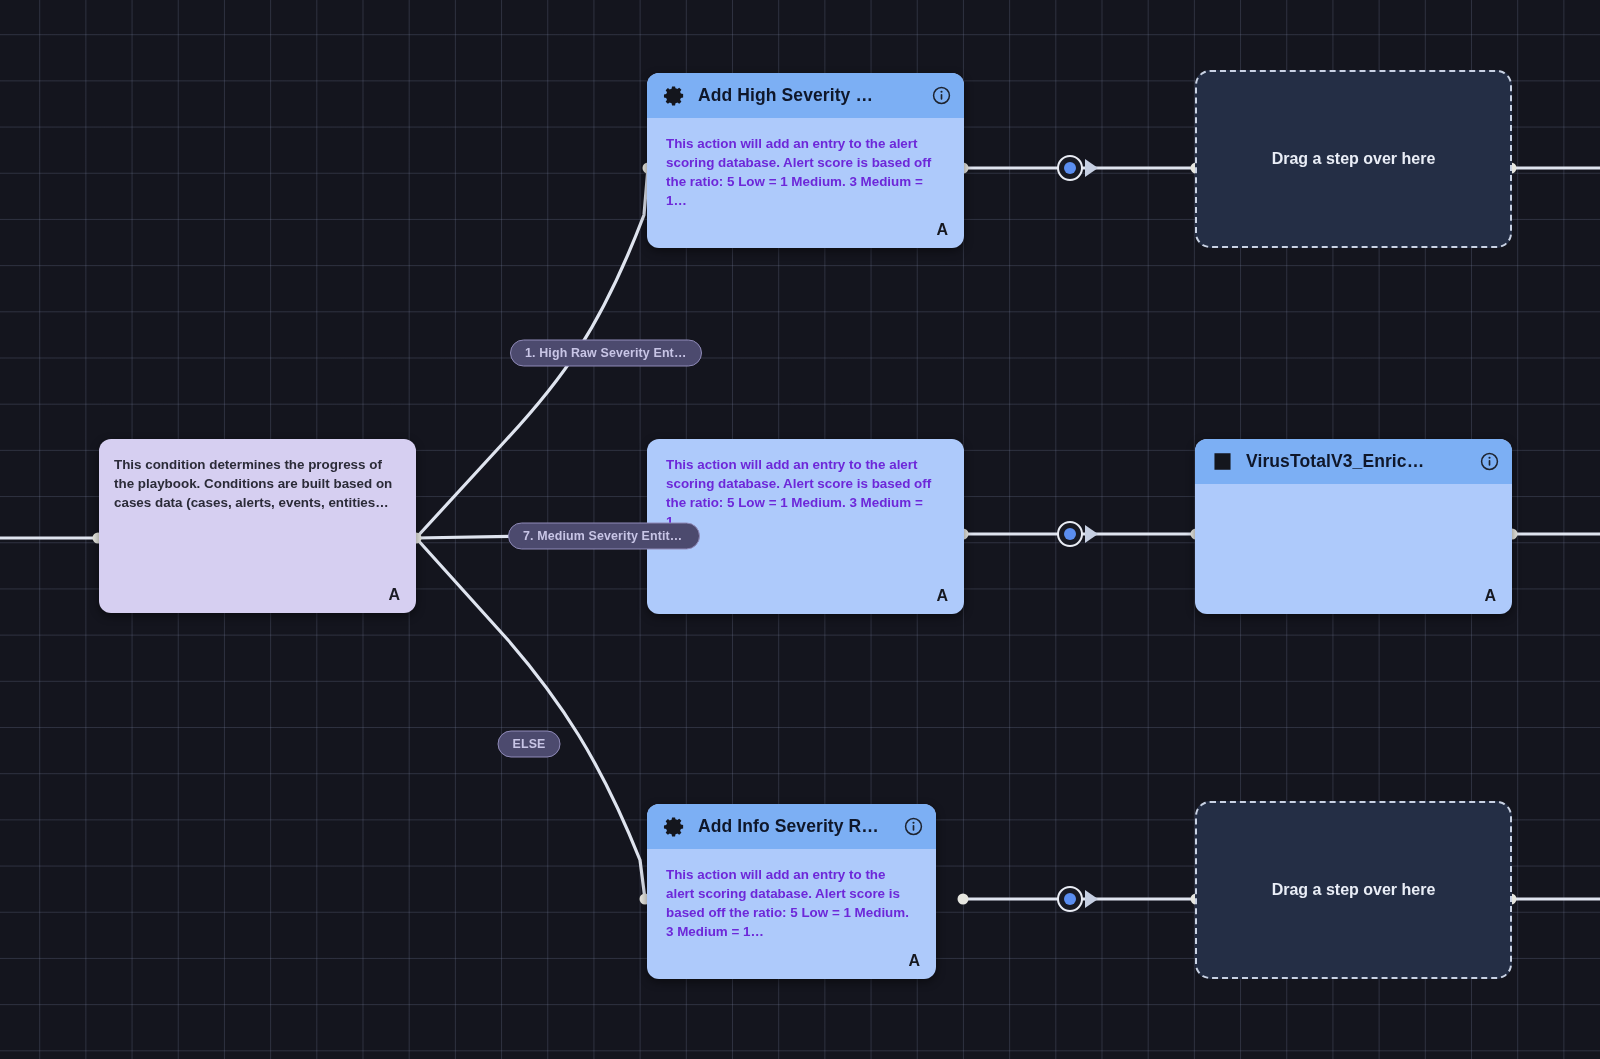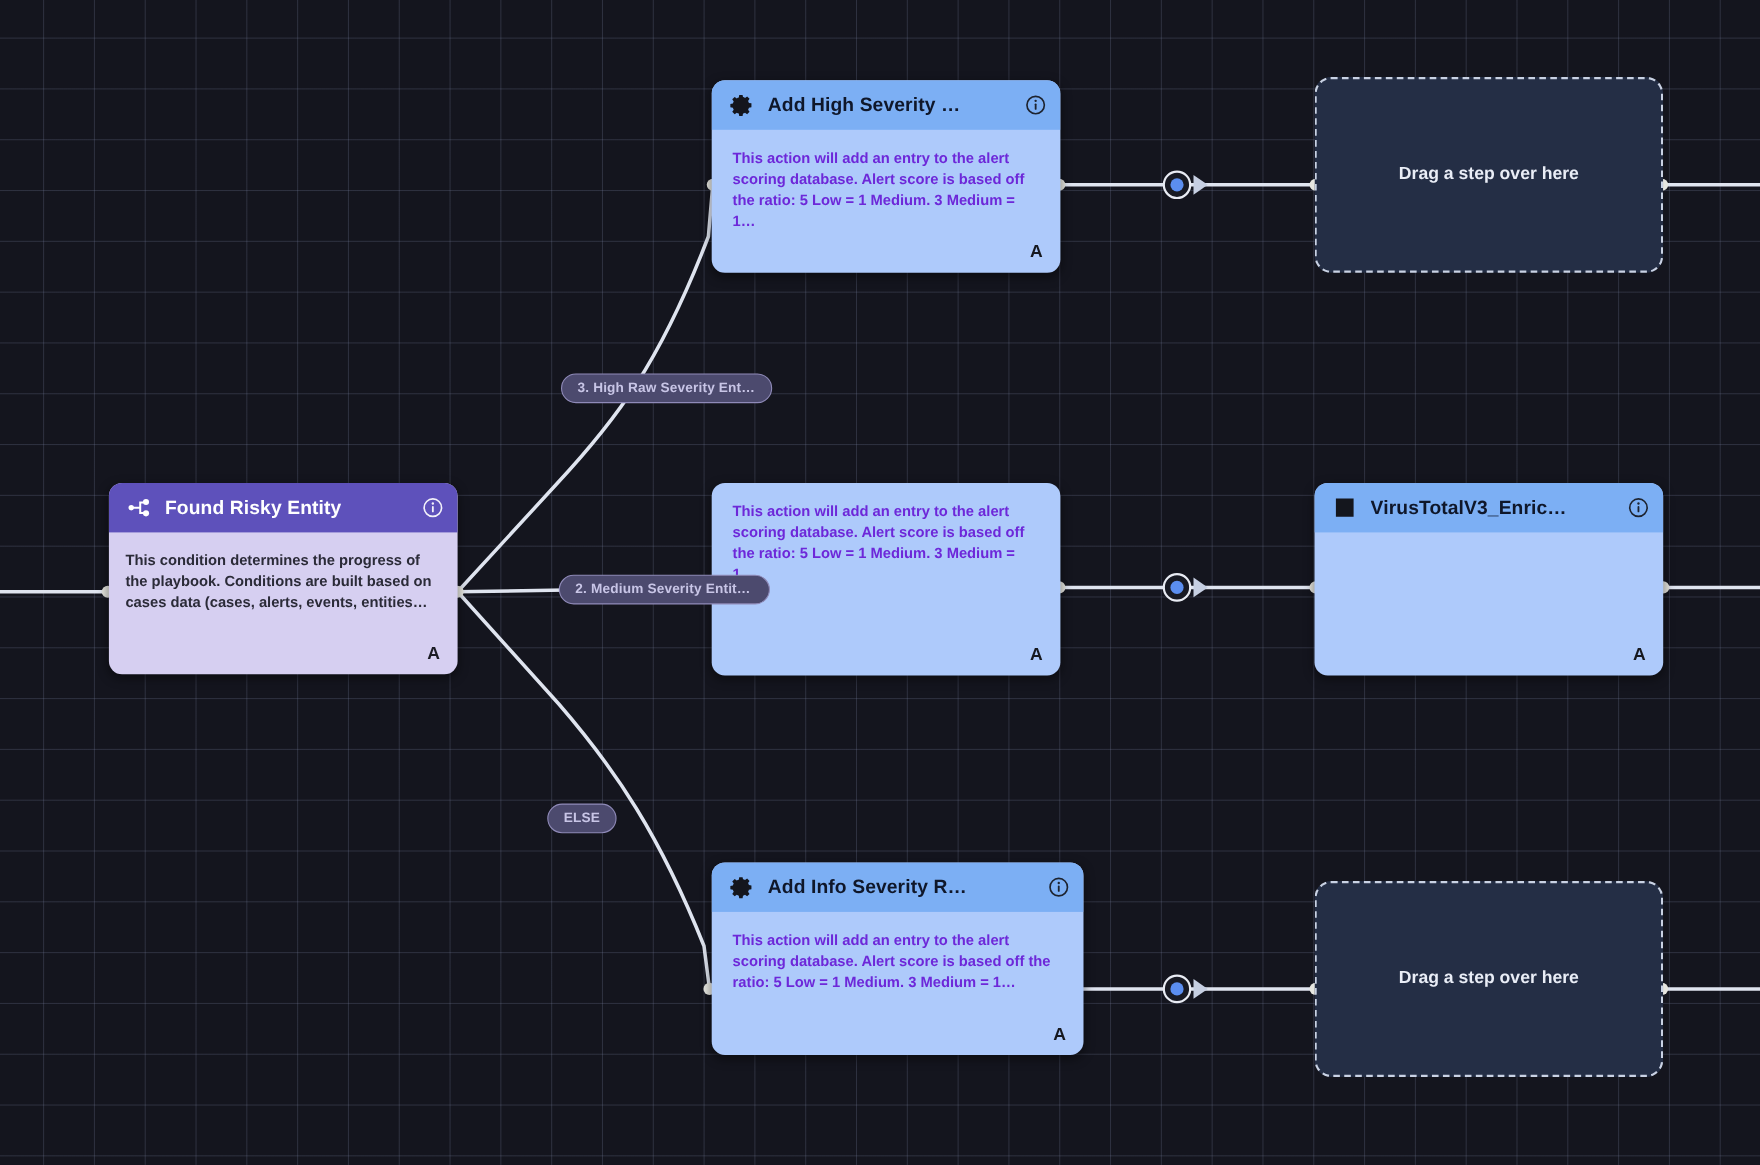--- a/index.html
+++ b/index.html
@@ -193,34 +193,20 @@
   </div>
   <div class="arrow-head" style="left:1085px; top:534px;"></div>
 
   <div class="connector" style="left:1070px; top:899px;">
     <span class="ring"></span>
     <span class="dot"></span>
   </div>
   <div class="arrow-head" style="left:1085px; top:899px;"></div>
 
   <div class="node condition" style="left:99px; top:439px; width:317px; height:174px;">
-    <div class="node-head">
-      <svg class="head-ico" viewBox="0 0 24 24">
-        <circle cx="4.5" cy="12" r="2.6" fill="#fff"></circle>
-        <circle cx="18.5" cy="6.6" r="2.9" fill="#fff"></circle>
-        <circle cx="18.5" cy="17.4" r="2.9" fill="#fff"></circle>
-        <path d="M7,12 L13,12 M13,12 L13,7 L15.6,7 M13,12 L13,17 L15.6,17" stroke="#fff" stroke-width="1.9" fill="none" stroke-linecap="round"></path>
-      </svg>
-      <span class="node-title">Found Risky Entity</span>
-      <svg class="info-ico" viewBox="0 0 24 24">
-        <circle cx="12" cy="12" r="10" fill="none" stroke="#fff" stroke-width="1.9"></circle>
-        <circle cx="12" cy="7.2" r="1.35" fill="#fff"></circle>
-        <rect x="10.95" y="10.2" width="2.1" height="7.2" rx="1" fill="#fff"></rect>
-      </svg>
-    </div>
     <div class="node-body">This condition determines the progress of the playbook. Conditions are built based on cases data (cases, alerts, events, entities…</div>
     <div class="node-foot">A</div>
   </div>
 
   <div class="node action" style="left:647px; top:73px; width:317px; height:175px;">
     <div class="node-head">
       <svg class="head-ico" viewBox="0 0 24 24">
         <path fill="#14161d" d="M12 8.1a3.9 3.9 0 1 0 0 7.8 3.9 3.9 0 0 0 0-7.8zm0 6.1a2.2 2.2 0 1 1 0-4.4 2.2 2.2 0 0 1 0 4.4z"></path>
         <path fill="#14161d" d="M21 13.6v-3.2l-2.4-.4a6.9 6.9 0 0 0-.8-1.9l1.4-2-2.3-2.3-2 1.4a6.9 6.9 0 0 0-1.9-.8L12.6 2.5H9.4L9 4.9c-.7.2-1.3.4-1.9.8l-2-1.4-2.3 2.3 1.4 2c-.4.6-.6 1.2-.8 1.9l-2.4.4v3.2l2.4.4c.2.7.4 1.3.8 1.9l-1.4 2 2.3 2.3 2-1.4c.6.4 1.2.6 1.9.8l.4 2.4h3.2l.4-2.4c.7-.2 1.3-.4 1.9-.8l2 1.4 2.3-2.3-1.4-2c.4-.6.6-1.2.8-1.9l2.4-.4z"></path>
       </svg>
@@ -233,21 +219,21 @@
     </div>
     <div class="node-body">This action will add an entry to the alert scoring database. Alert score is based off the ratio: 5 Low = 1 Medium. 3 Medium = 1…</div>
     <div class="node-foot">A</div>
   </div>
 
   <div class="node action" style="left:647px; top:439px; width:317px; height:175px;">
     <div class="node-body">This action will add an entry to the alert scoring database. Alert score is based off the ratio: 5 Low = 1 Medium. 3 Medium = 1…</div>
     <div class="node-foot">A</div>
   </div>
 
-  <div class="node action" style="left:647px; top:784px; width:338px; height:175px;">
+  <div class="node action" style="left:647px; top:804px; width:289px; height:175px;">
     <div class="node-head">
       <svg class="head-ico" viewBox="0 0 24 24">
         <path fill="#14161d" d="M12 8.1a3.9 3.9 0 1 0 0 7.8 3.9 3.9 0 0 0 0-7.8zm0 6.1a2.2 2.2 0 1 1 0-4.4 2.2 2.2 0 0 1 0 4.4z"></path>
         <path fill="#14161d" d="M21 13.6v-3.2l-2.4-.4a6.9 6.9 0 0 0-.8-1.9l1.4-2-2.3-2.3-2 1.4a6.9 6.9 0 0 0-1.9-.8L12.6 2.5H9.4L9 4.9c-.7.2-1.3.4-1.9.8l-2-1.4-2.3 2.3 1.4 2c-.4.6-.6 1.2-.8 1.9l-2.4.4v3.2l2.4.4c.2.7.4 1.3.8 1.9l-1.4 2 2.3 2.3 2-1.4c.6.4 1.2.6 1.9.8l.4 2.4h3.2l.4-2.4c.7-.2 1.3-.4 1.9-.8l2 1.4 2.3-2.3-1.4-2c.4-.6.6-1.2.8-1.9l2.4-.4z"></path>
       </svg>
       <span class="node-title">Add Info Severity R…</span>
       <svg class="info-ico" viewBox="0 0 24 24">
         <circle cx="12" cy="12" r="10" fill="none" stroke="#16181f" stroke-width="1.9"></circle>
         <circle cx="12" cy="7.2" r="1.35" fill="#16181f"></circle>
         <rect x="10.95" y="10.2" width="2.1" height="7.2" rx="1" fill="#16181f"></rect>
@@ -276,17 +262,17 @@
   </div>
 
   <div class="placeholder" style="left:1195px; top:70px; width:317px; height:178px;">
     <span>Drag a step over here</span>
   </div>
 
   <div class="placeholder" style="left:1195px; top:801px; width:317px; height:178px;">
     <span>Drag a step over here</span>
   </div>
 
-  <div class="edge-label" style="left:606px; top:353px;">3. High Raw Severity Entit…</div>
-  <div class="edge-label" style="left:604px; top:536px;">2. Medium Severity Entities</div>
+  <div class="edge-label" style="left:606px; top:353px;">1. High Raw Severity Entit…</div>
+  <div class="edge-label" style="left:604px; top:536px;">7. Medium Severity Entities</div>
   <div class="edge-label" style="left:529px; top:744px;">ELSE</div>
 
 </div>
 
 </body></html>

